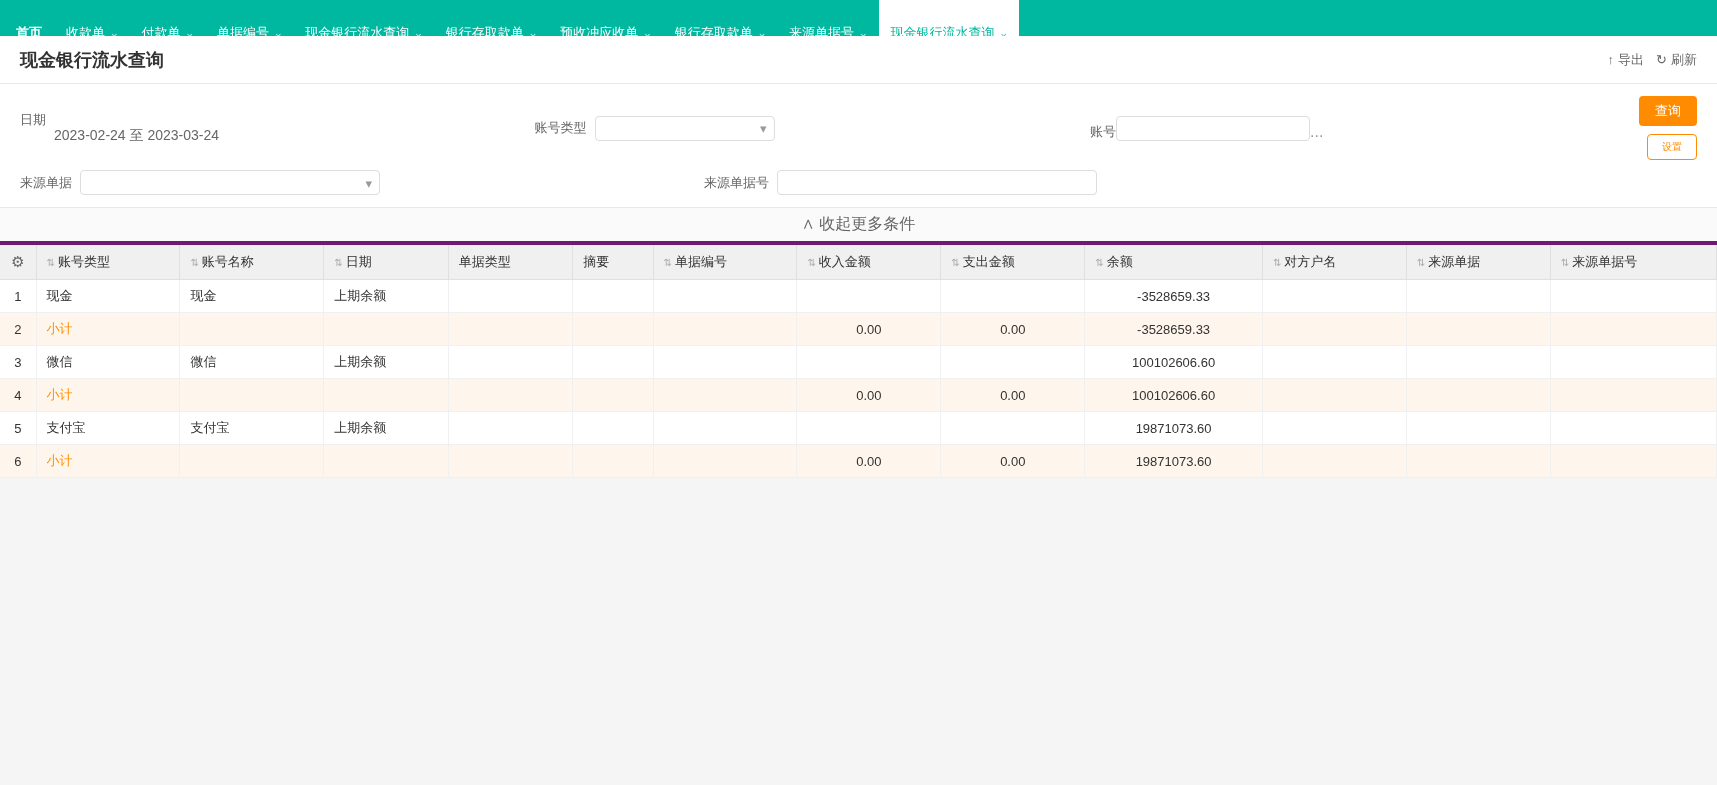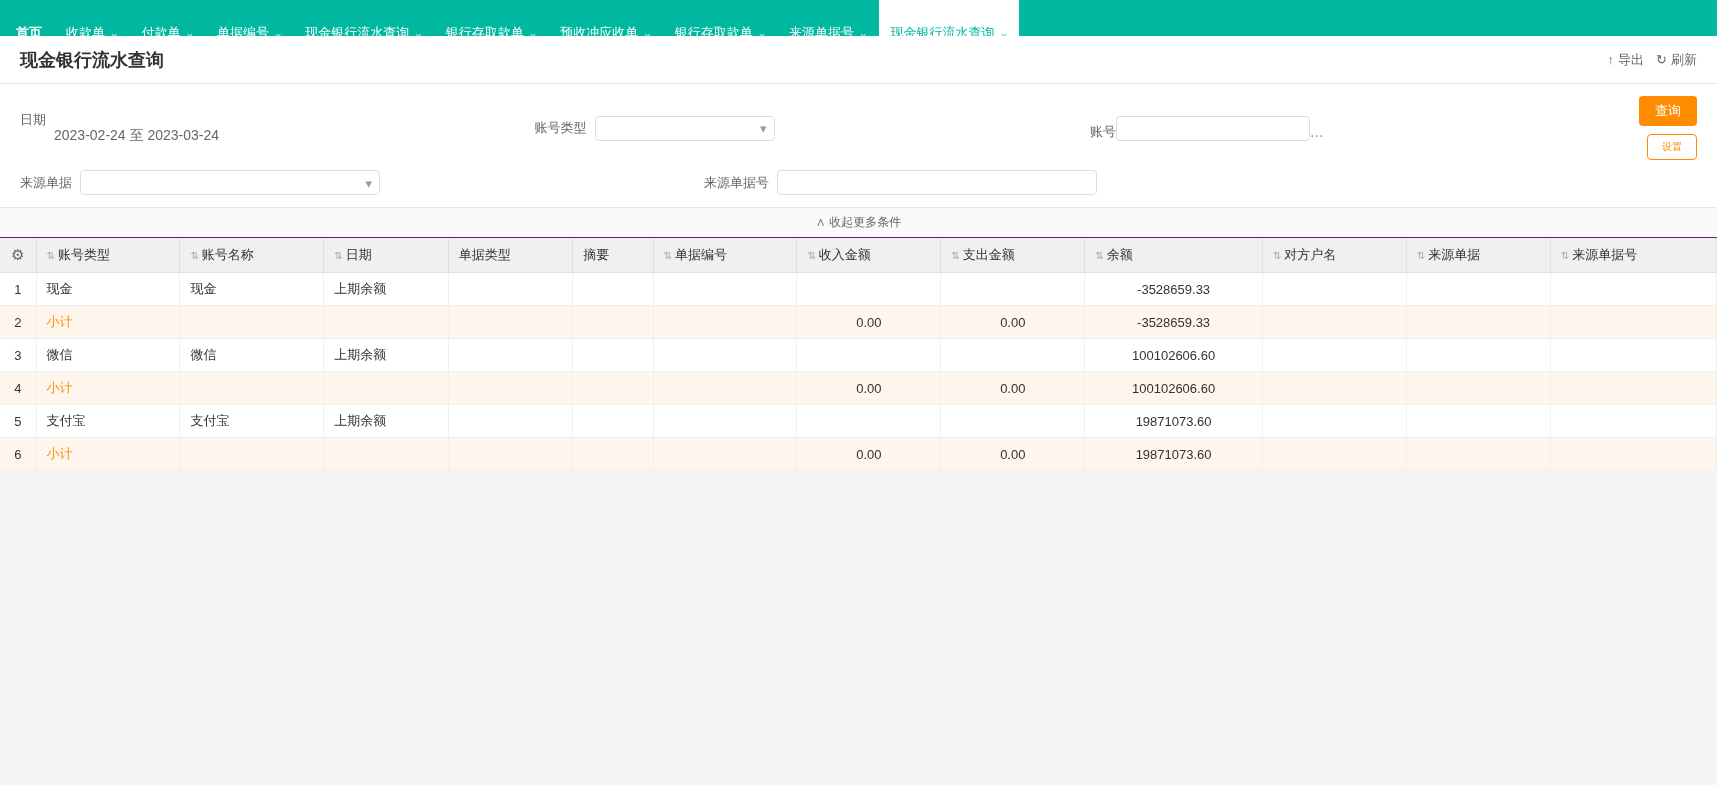--- a/index.html
+++ b/index.html
@@ -171,24 +171,24 @@
       flex-direction: column;
       align-items: flex-end;
       gap: 4px;
     }
 
     
     .collapse-bar {
       text-align: center;
       padding: 6px 0;
       background: #fafafa;
-      border-bottom: 1px solid #701a75;
+      border-bottom: 4px solid #701a75;
       cursor: pointer;
       color: #666;
-      font-size: 12px;
+      font-size: 16px;
     }
 
     
     .table-container {
       background: #fff;
       margin: 0;
     }
     table {
       width: 100%;
       border-collapse: collapse;

